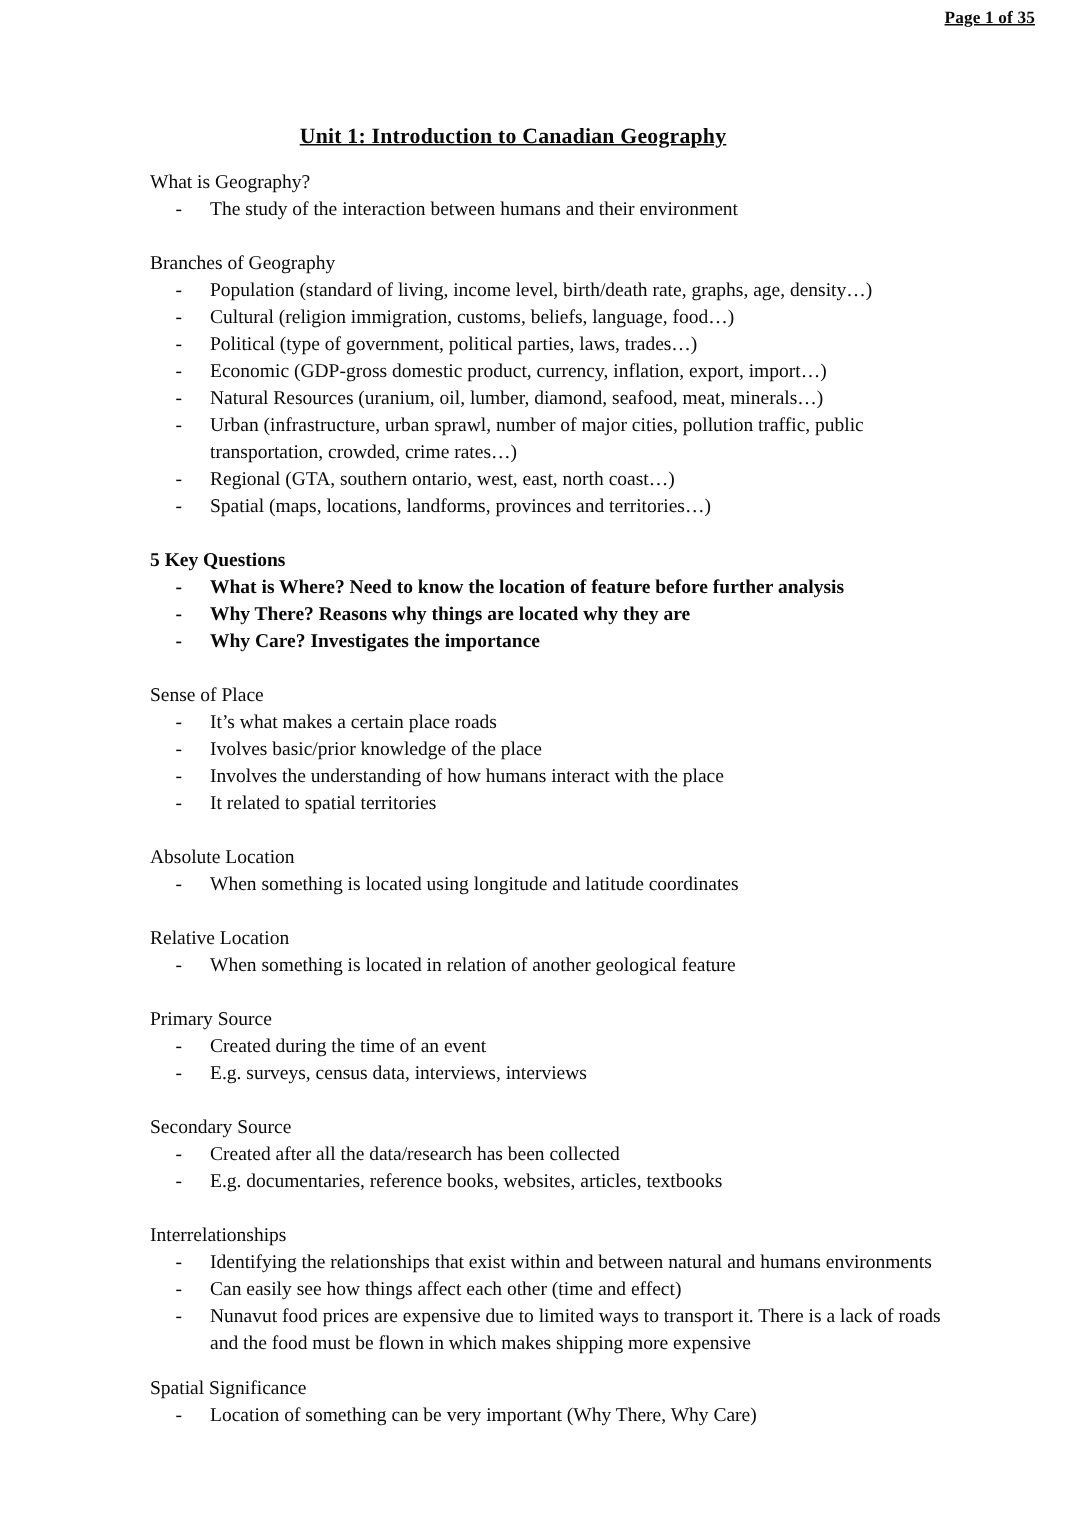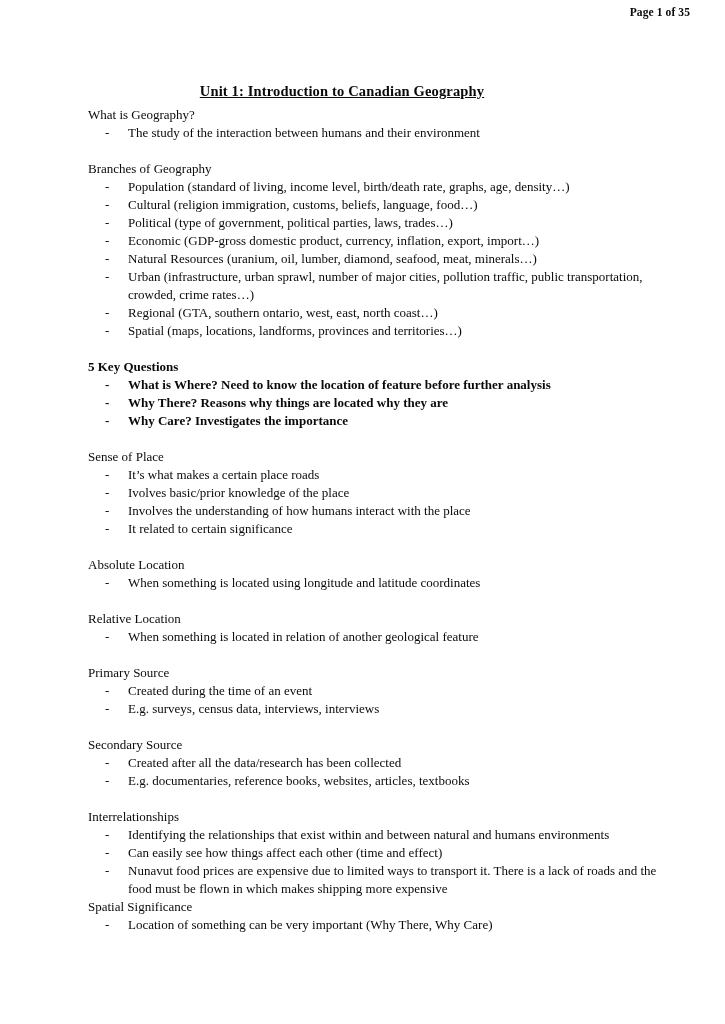--- a/index.html
+++ b/index.html
@@ -29,20 +29,21 @@
     top: 2px;
     left: 0;
     width: 725px;
     padding-right: 35px;
     box-sizing: border-box;
     text-align: right;
   }
   .page-header .hdr-text {
     font-size: 11.5px;
     font-weight: bold;
+    text-decoration: underline;
     letter-spacing: 0.1px;
     line-height: 14px;
   }
 
   
   .content {
     position: absolute;
     top: 82px;
     left: 88px;
     width: 570px;
@@ -52,21 +53,21 @@
     text-align: center;
     font-size: 14.5px;
     font-weight: bold;
     text-decoration: underline;
     line-height: 18px;
     margin: 0 0 6px 0;
     padding-right: 62px;
     letter-spacing: 0.15px;
   }
 
-  .section { margin: 0; }
+  .section { margin: 12px; }
   .section + .section { margin-top: 18px; }
   .section.tight { margin-top: 0; }
 
   .sec-head {
     font-size: 13px;
     line-height: 18px;
     margin: 0;
     white-space: nowrap;
   }
   .sec-head.bold { font-weight: bold; }
@@ -134,21 +135,21 @@
             <li><span class="dash">-</span><span>Why There? Reasons why things are located why they are</span></li>
             <li><span class="dash">-</span><span>Why Care? Investigates the importance</span></li>
           </ul>
         </div>
         <div class="section">
           <div class="sec-head">Sense of Place</div>
           <ul class="bullets">
             <li><span class="dash">-</span><span>It’s what makes a certain place roads</span></li>
             <li><span class="dash">-</span><span>Ivolves basic/prior knowledge of the place</span></li>
             <li><span class="dash">-</span><span>Involves the understanding of how humans interact with the place</span></li>
-            <li><span class="dash">-</span><span>It related to certain significance</span></li>
+            <li><span class="dash">-</span><span>It related to spatial territories</span></li>
           </ul>
         </div>
         <div class="section">
           <div class="sec-head">Absolute Location</div>
           <ul class="bullets">
             <li><span class="dash">-</span><span>When something is located using longitude and latitude coordinates</span></li>
           </ul>
         </div>
         <div class="section">
           <div class="sec-head">Relative Location</div>

